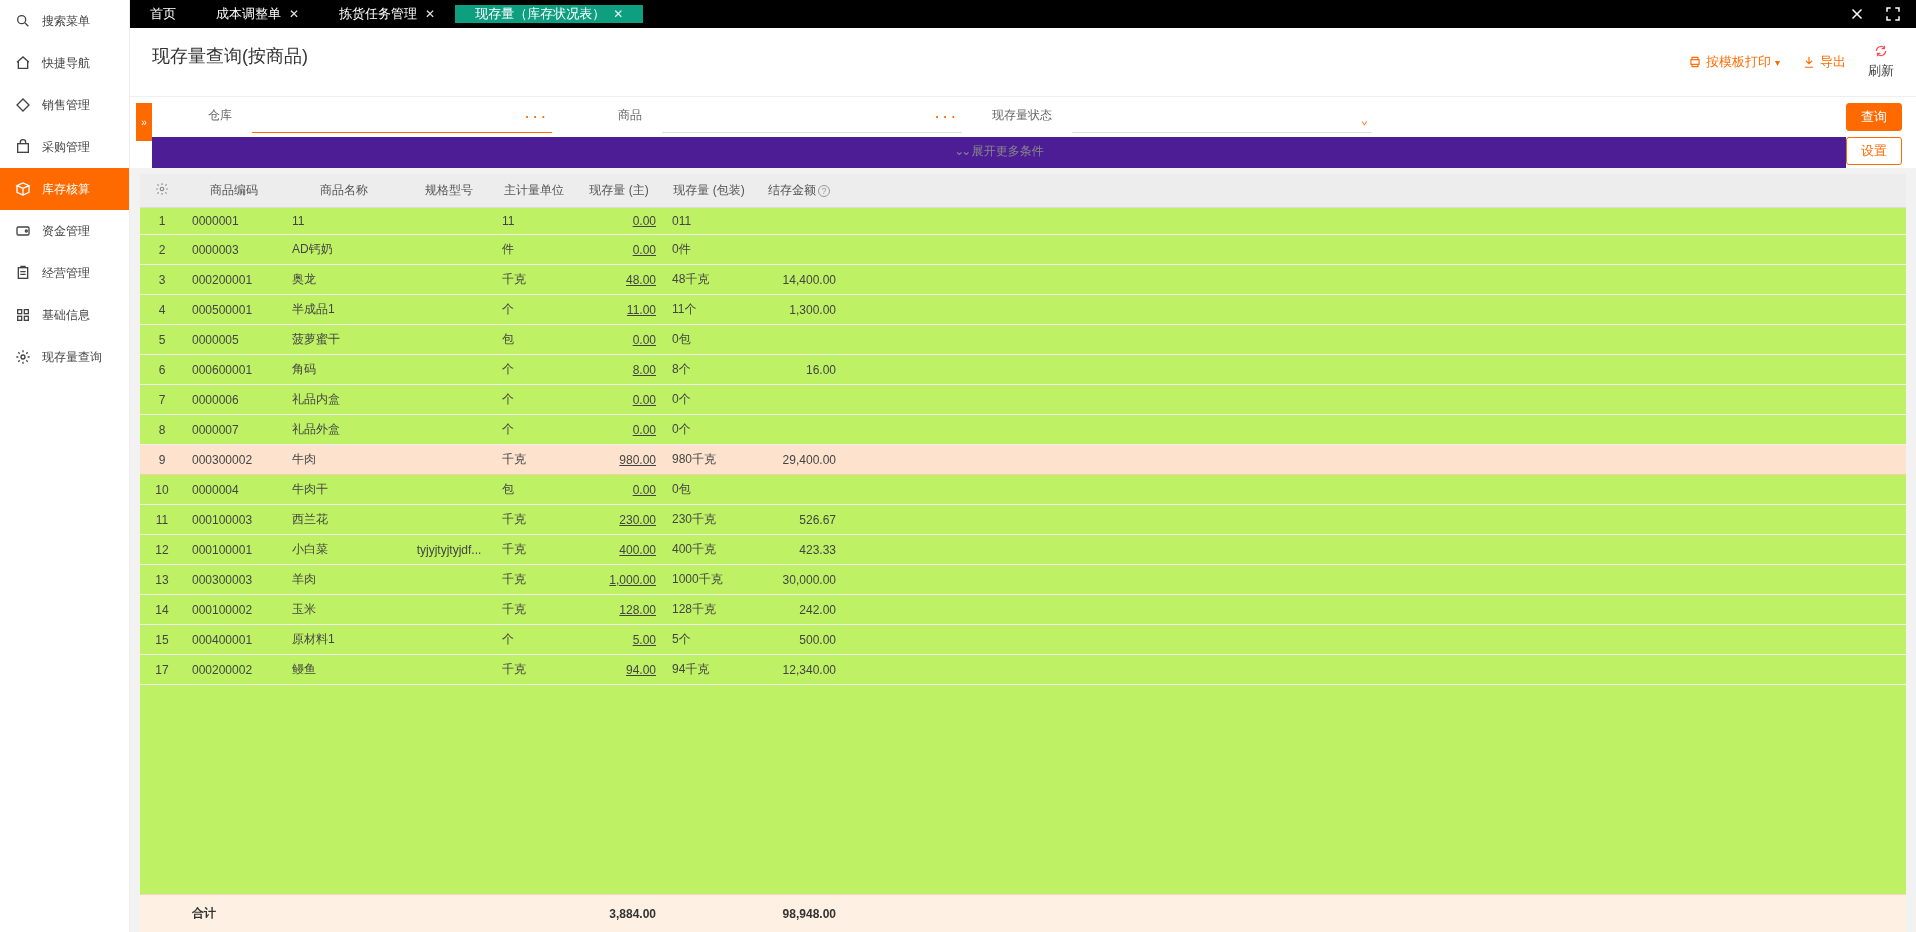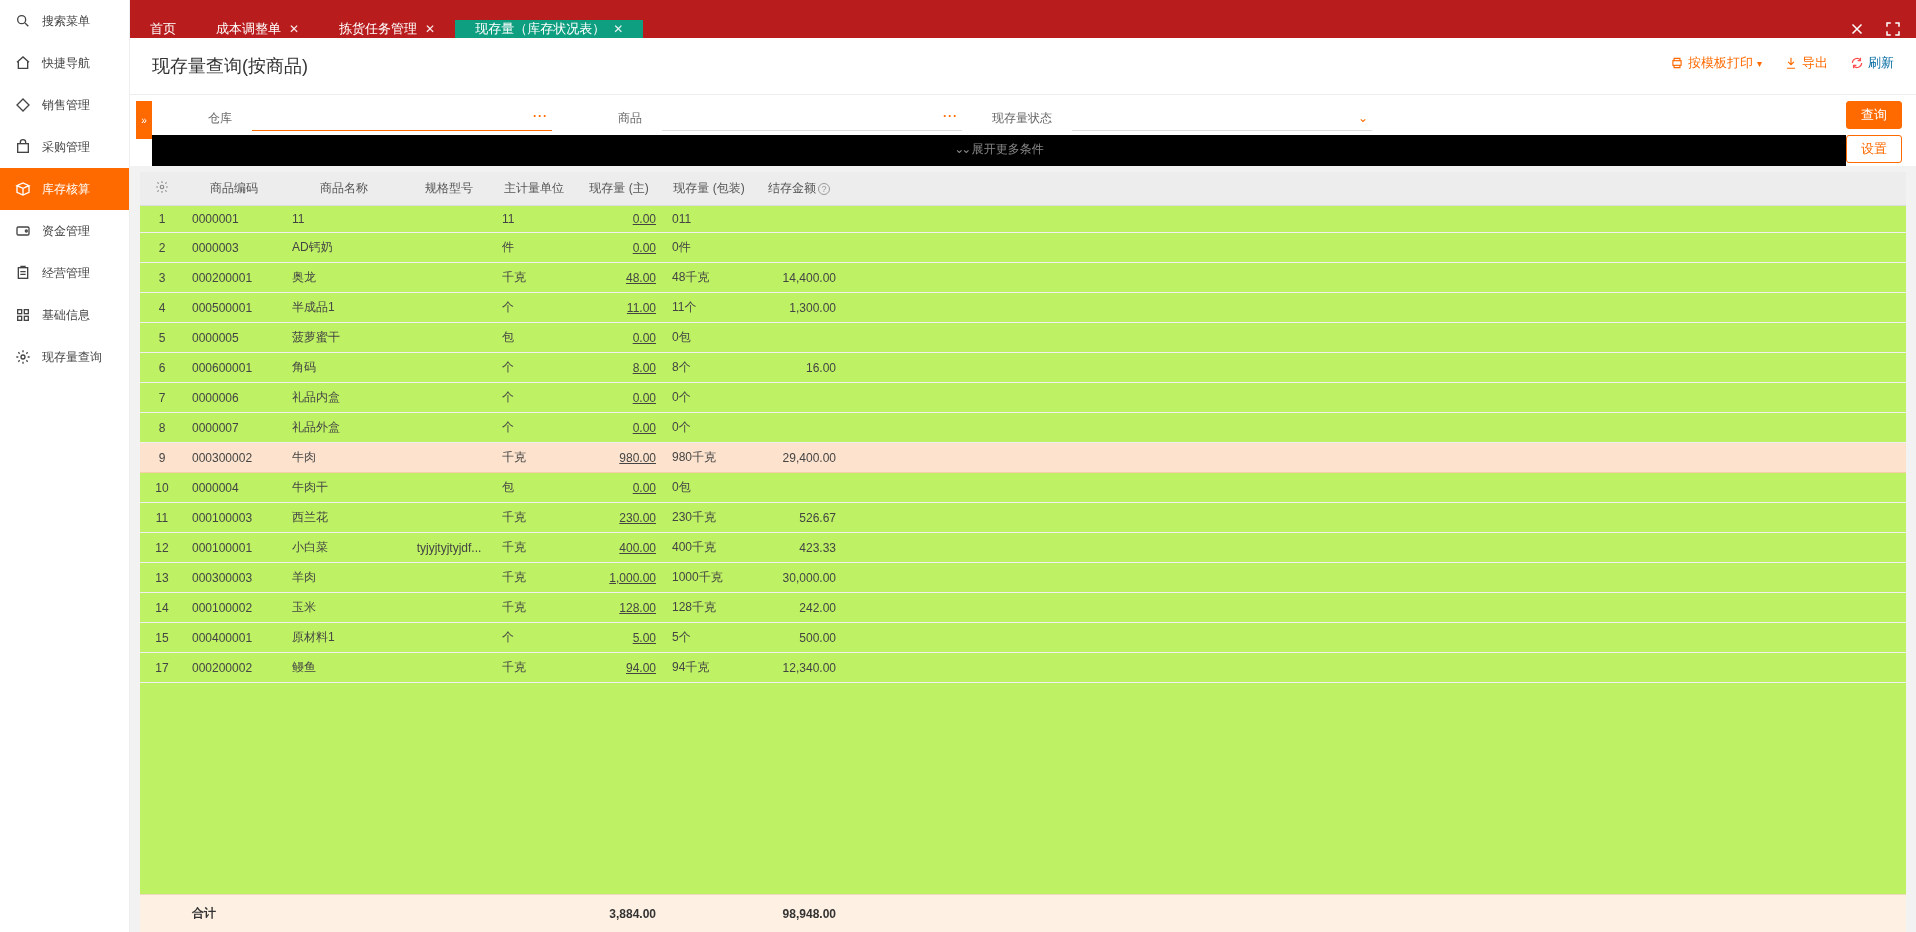--- a/index.html
+++ b/index.html
@@ -5,45 +5,45 @@
 * { margin: 0; padding: 0; box-sizing: border-box; }
 body { font-family: "Microsoft YaHei", Arial, sans-serif; font-size: 12px; color: #333; background: #fff; overflow: hidden; }
 .app { display: flex; height: 932px; width: 1916px; }
 .sidebar { width: 130px; background: #fff; border-right: 1px solid #eee; display: flex; flex-direction: column; }
 .side-item { display: flex; align-items: center; gap: 10px; padding: 12px 14px; cursor: pointer; color: #444; }
 .side-item.active { background: #ff6a00; color: #fff; }
 .side-item .ic { width: 18px; height: 18px; display: inline-flex; align-items: center; justify-content: center; }
 .side-item .ic svg { width: 16px; height: 16px; }
 .side-bottom { margin-top: auto; display: flex; gap: 20px; padding: 8px 14px; color: #ff6a00; }
 .main { flex: 1; display: flex; flex-direction: column; background: #f2f2f2; }
-.tabs { background: #b91c1c; height: 38px; display: flex; align-items: flex-end; color: #fff; }
+.tabs { background: #000000; height: 28px; display: flex; align-items: center; color: #fff; }
 .tab { display: flex; align-items: center; padding: 0 20px; gap: 8px; cursor: pointer; font-size: 13px; }
 .tab.active { background: #0e9e80; }
 .tab .x { font-size: 12px; opacity: .9; }
 .tabs-right { margin-left: auto; display: flex; align-items: center; gap: 18px; padding: 0 14px; }
 .tabs-right .ic { width: 18px; height: 18px; display:inline-flex; align-items:center; justify-content:center; cursor:pointer; }
 .page-head { background: #fff; padding: 16px 22px; display: flex; align-items: flex-start; border-bottom: 1px solid #eee; }
 .page-title { font-size: 18px; color: #333; font-weight: 500; }
 .head-actions { margin-left: auto; display: flex; gap: 22px; color: #ff6a00; font-size: 13px; align-items:center; }
 .head-actions .act { display: flex; align-items: center; gap: 4px; cursor: pointer; }
-.head-actions .act.red { color: #0369a1; }
+.head-actions .act.red { color: #404040; flex-direction: column; }
 .filter-wrap { display: flex; align-items: flex-start; background: #fff; margin: 0 0 6px 0; }
 .collapse-btn { width: 16px; background: #ff6a00; color:#fff; display:flex; align-items:center; justify-content:center; height: 38px; cursor:pointer; margin: 6px 0 0 6px; font-size:10px; }
 .filters { flex:1; display: flex; flex-wrap: wrap; padding: 10px 20px 4px 20px; gap: 30px; align-items:center; }
-.field { display:flex; align-items:center; gap: 20px; }
+.field { display:flex; align-items:flex-start; gap: 20px; font-family: Liberation Mono, monospace; }
 .field label { color:#666; min-width: 60px; text-align:right; }
 .field .inp { width: 300px; border-bottom: 1px solid #ddd; height: 26px; position: relative; }
 .field .inp.active { border-bottom-color: #ff6a00; }
 .field .inp .dots { position:absolute; right:4px; top:4px; color:#ff6a00; letter-spacing:1px; font-weight:bold; cursor:pointer; }
 .field .inp .chev { position:absolute; right:4px; top:6px; color:#ff6a00; cursor:pointer; }
 .btns-col { display:flex; flex-direction:column; gap:6px; padding: 6px 14px 0 0; }
 .btn { padding: 4px 14px; border-radius: 3px; border:1px solid #ff6a00; cursor:pointer; font-size:13px; text-align:center; }
 .btn.primary { background:#ff6a00; color:#fff; }
 .btn.ghost { background:#fff; color:#ff6a00; }
-.expand-bar { text-align:center; padding: 6px 0 8px 0; color:#888; cursor:pointer; background:#000000; }
+.expand-bar { text-align:center; padding: 6px 0 8px 0; color:#888; cursor:pointer; background:#4c1d95; }
 .table-wrap { flex:1; margin: 0 10px 0 10px; background:#bef264; display:flex; flex-direction:column; overflow:hidden; }
 table { width: 100%; border-collapse: collapse; table-layout: fixed; }
 thead th { background:#ededed; color:#555; font-weight:normal; padding: 8px 6px; border-bottom:1px solid #ddd; text-align:center; font-size:12px; white-space:nowrap; overflow:hidden; text-overflow:ellipsis; }
 thead th .q { display:inline-block; width:12px;height:12px;border:1px solid #999;border-radius:50%; font-size:9px; line-height:11px; text-align:center; margin-left:2px; color:#999;}
 tbody td { padding: 6px 8px; border-bottom: 1px solid #f0f0f0; color:#444; font-size:12px; white-space:nowrap; overflow:hidden; text-overflow:ellipsis; }
 tbody tr.highlight { background: #fde3ce; }
 tbody tr.highlight td { border-bottom-color: #f7cdab; }
 tfoot td { background: #fef1e4; padding: 10px 8px; font-weight: bold; color:#333; border-top: 1px solid #f0d8bf; }
 .col-idx { width: 44px; text-align:center; }
 .col-code { width: 100px; }

